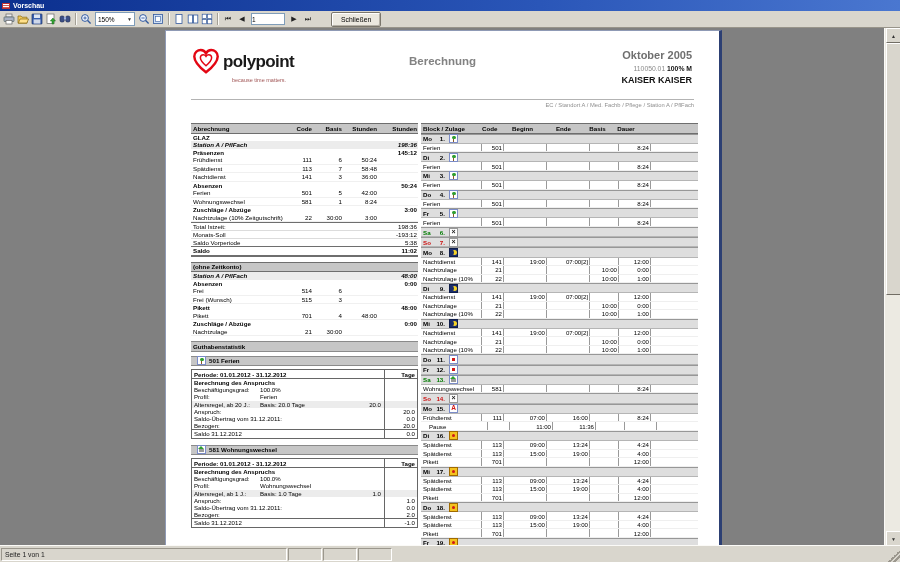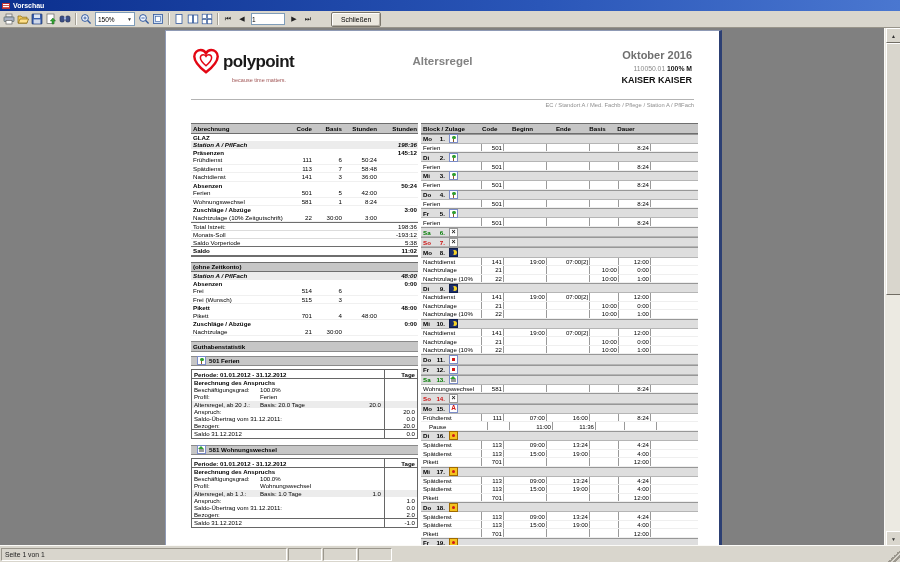--- a/index.html
+++ b/index.html
@@ -242,24 +242,24 @@
 
     <div class="logo">
       <svg width="30" height="30" viewBox="0 0 32 32">
         <path d="M16 27 C8.5 21 3.5 15.5 3.5 10 C3.5 5.4 7.2 3.2 10.4 3.2 C13 3.2 15 4.8 16 6.8 C17 4.8 19 3.2 21.6 3.2 C24.8 3.2 28.5 5.4 28.5 10 C28.5 15.5 23.5 21 16 27 Z" fill="none" stroke="#e30613" stroke-width="2.6"></path>
         <path d="M16 20 C12.5 17 10 14.3 10 11.5 C10 9.3 11.7 8.2 13.2 8.2 C14.4 8.2 15.4 9 16 10 C16.6 9 17.6 8.2 18.8 8.2 C20.3 8.2 22 9.3 22 11.5 C22 14.3 19.5 17 16 20 Z" fill="none" stroke="#e30613" stroke-width="1.6"></path>
       </svg>
       <span class="logoname">polypoint</span>
     </div>
     <div class="tagline">because time matters.</div>
 
-    <div class="doctitle">Altersregel</div>
+    <div class="doctitle">Berechnung</div>
 
     <div class="hdr-right">
-      <div class="month">Oktober 2016</div>
+      <div class="month">Oktober 2005</div>
       <div class="empline">
         <span>110050.01</span>
         <b>100% M</b>
       </div>
       <div class="empname">KAISER KAISER</div>
     </div>
     <div class="hrule"></div>
     <div class="orgpath">EC / Standort A / Med. Fachb / Pflege / Station A / PflFach</div>
 
     <div class="leftcol">

